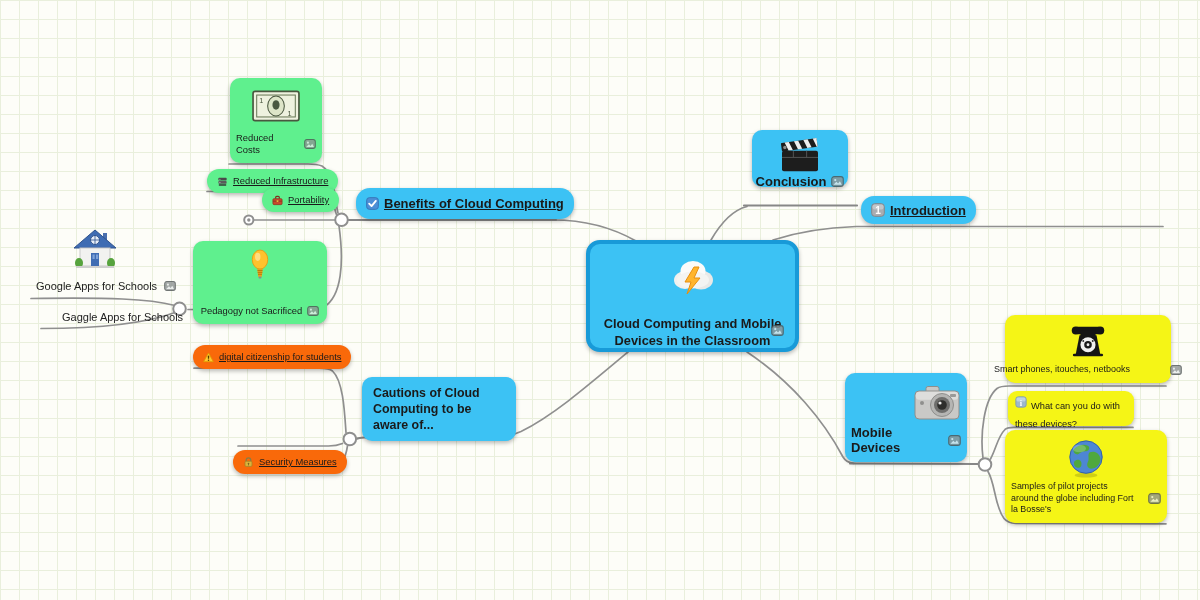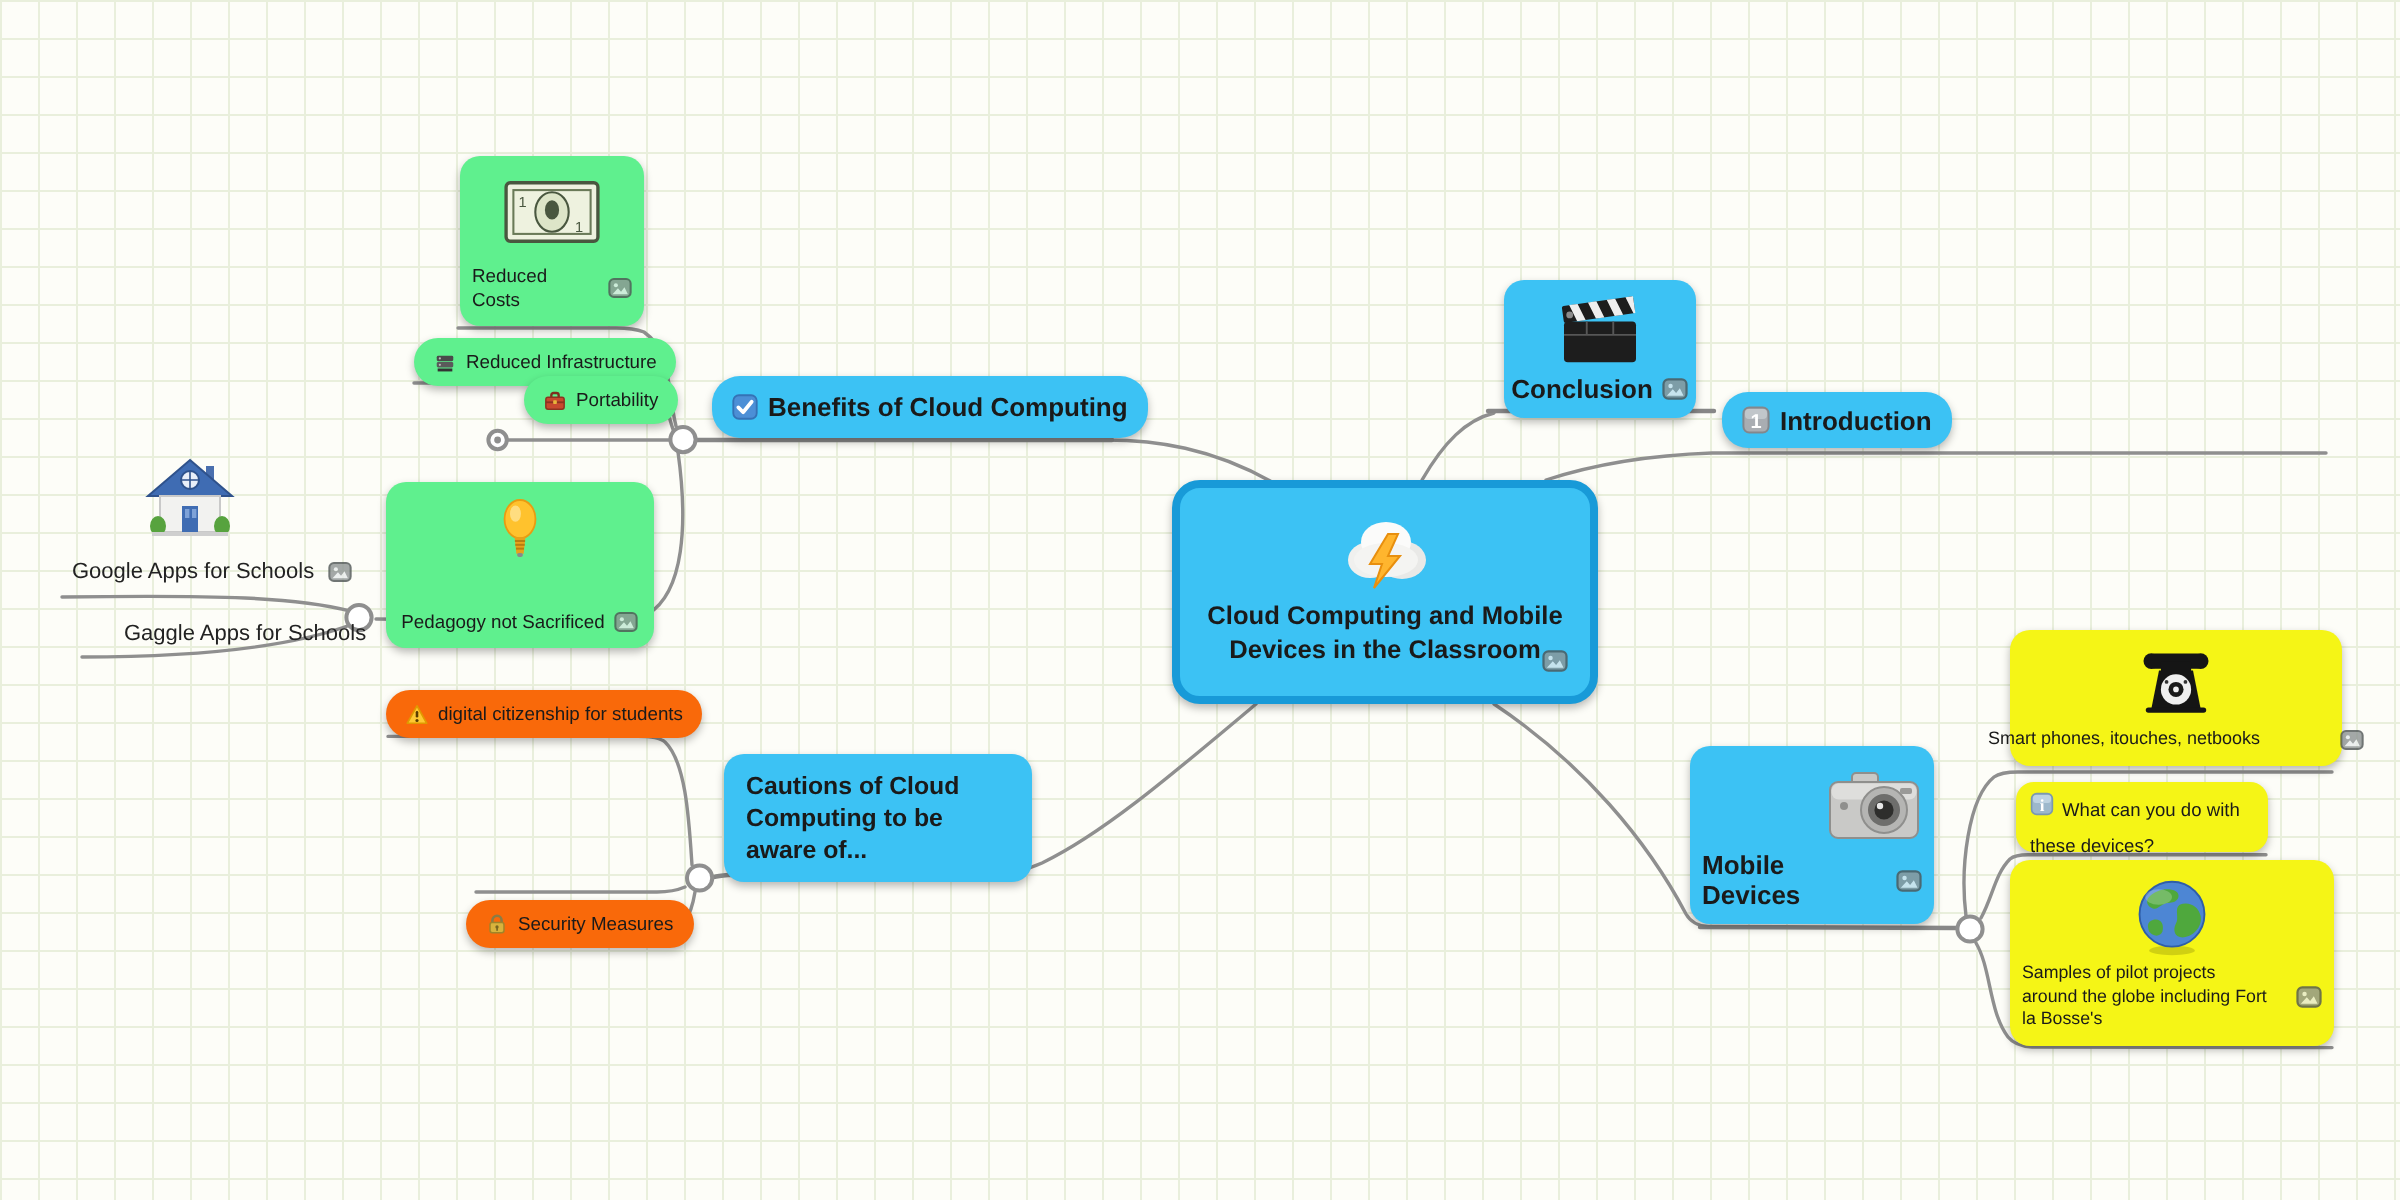--- a/index.html
+++ b/index.html
@@ -18,23 +18,23 @@
   #links circle.jc{fill:#ffffff;stroke:#8f8f8f;stroke-width:2;}
   #links circle.dot{fill:#8f8f8f;stroke:none;}
   .node{position:absolute;box-sizing:border-box;border-radius:10px;
         box-shadow:0 2px 4px rgba(0,0,0,.28);color:#1a1a1a;}
   .blue{background:#3cc2f4;}
   .green{background:#5ff08e;}
   .orange{background:#f9690a;}
   .yellow{background:#f5f516;}
   .root{background:#3cc2f4;border:4px solid #189ad8;border-radius:14px;
         display:flex;flex-direction:column;align-items:center;}
-  .root-label{font-weight:bold;font-size:12.8px;line-height:1.3;text-align:center;width:185px;margin-top:4px;}
+  .root-label{font-weight:bold;font-size:12.8px;line-height:1.3;text-align:center;width:185px;margin-top:20px;}
   .bignode{display:flex;flex-direction:column;align-items:center;justify-content:space-between;padding:8px 6px 7px 6px;}
-  .pill{display:inline-flex;align-items:center;gap:5px;white-space:nowrap;padding:12px 10px;border-radius:12px;}
+  .pill{display:inline-flex;align-items:center;gap:5px;white-space:nowrap;padding:12px 10px;border-radius:12px;text-decoration:underline;}
   .bold{font-weight:bold;font-size:13px;}
   .label{font-size:9.4px;line-height:1.3;}
   .foot{display:flex;align-items:center;justify-content:center;gap:5px;width:100%;}
   .ic{display:inline-block;line-height:0;flex:none;}
   .ic svg{width:100%;height:100%;display:block;}
   .attach{width:13px;height:13px;opacity:.8;}
   .txtnode{position:absolute;display:flex;align-items:center;gap:7px;font-size:11px;color:#222;}
   .cautions-label{font-weight:bold;font-size:12.4px;line-height:1.3;}
   .inline-ic{float:left;width:12px;height:12px;margin:1px 4px 0 0;line-height:0;}
   .inline-ic svg{width:100%;height:100%;}
@@ -198,21 +198,21 @@
           <rect x="0.8" y="1.8" width="12.4" height="10.4" rx="2.6" fill="#8e9494" stroke="#4e5454" stroke-width="1.2"></rect>
           <circle cx="4.6" cy="5.4" r="1.2" fill="#e8ecec"></circle>
           <path d="M2.6 10.6 L5.8 7.2 L7.6 9.2 L9.6 6.6 L11.6 10.6 Z" fill="#e8ecec"></path>
         </svg>
       </span>
   </div>
   <div class="txtnode" style="left:62px;top:311px;">
     <span>Gaggle Apps for Schools</span>
   </div>
 
-  <div class="node blue bignode" style="left:752px;top:140px;width:96px;height:69px;">
+  <div class="node blue bignode" style="left:752px;top:130px;width:96px;height:57px;">
     <span class="ic" style="width:42px;height:36px;">
         <svg viewBox="0 0 42 38">
           <g transform="rotate(-8 4 14)">
             <rect x="2" y="5" width="38" height="9" rx="1" fill="#1d1d1d"></rect>
             <path d="M6 5 l4.5 0 l3 9 l-4.5 0 Z M16 5 l4.5 0 l3 9 l-4.5 0 Z M26 5 l4.5 0 l3 9 l-4.5 0 Z M36 5 l4 0 l0 9 l-1 0 Z" fill="#eeeeee"></path>
           </g>
           <rect x="2" y="13.5" width="38" height="21.5" rx="2" fill="#1d1d1d"></rect>
           <path d="M2 20.5 H40 M14 13.5 V20.5 M28 13.5 V20.5" stroke="#565656" stroke-width="1"></path>
           <circle cx="5" cy="10" r="1.8" fill="#8a8a8a"></circle>
         </svg>

